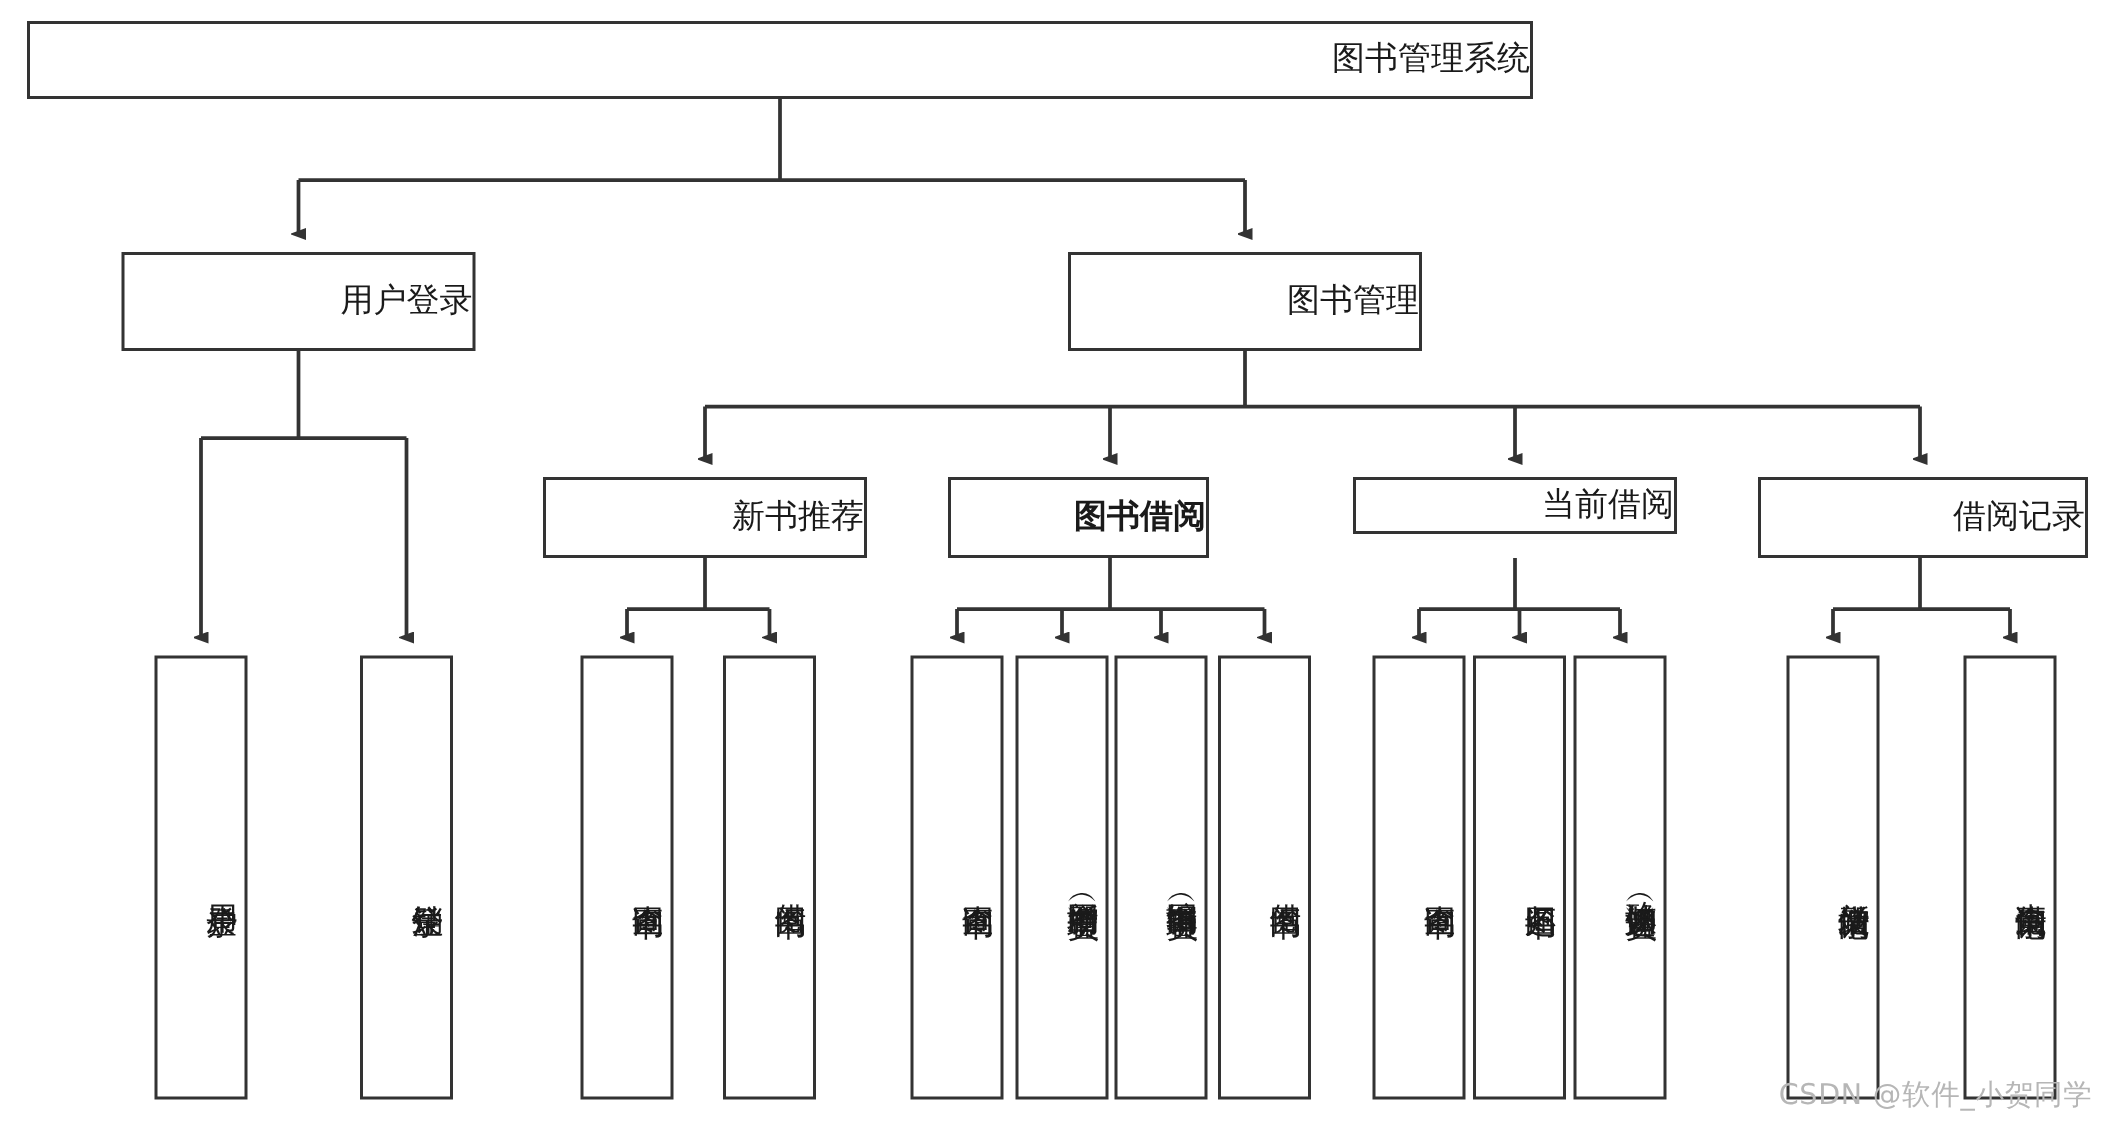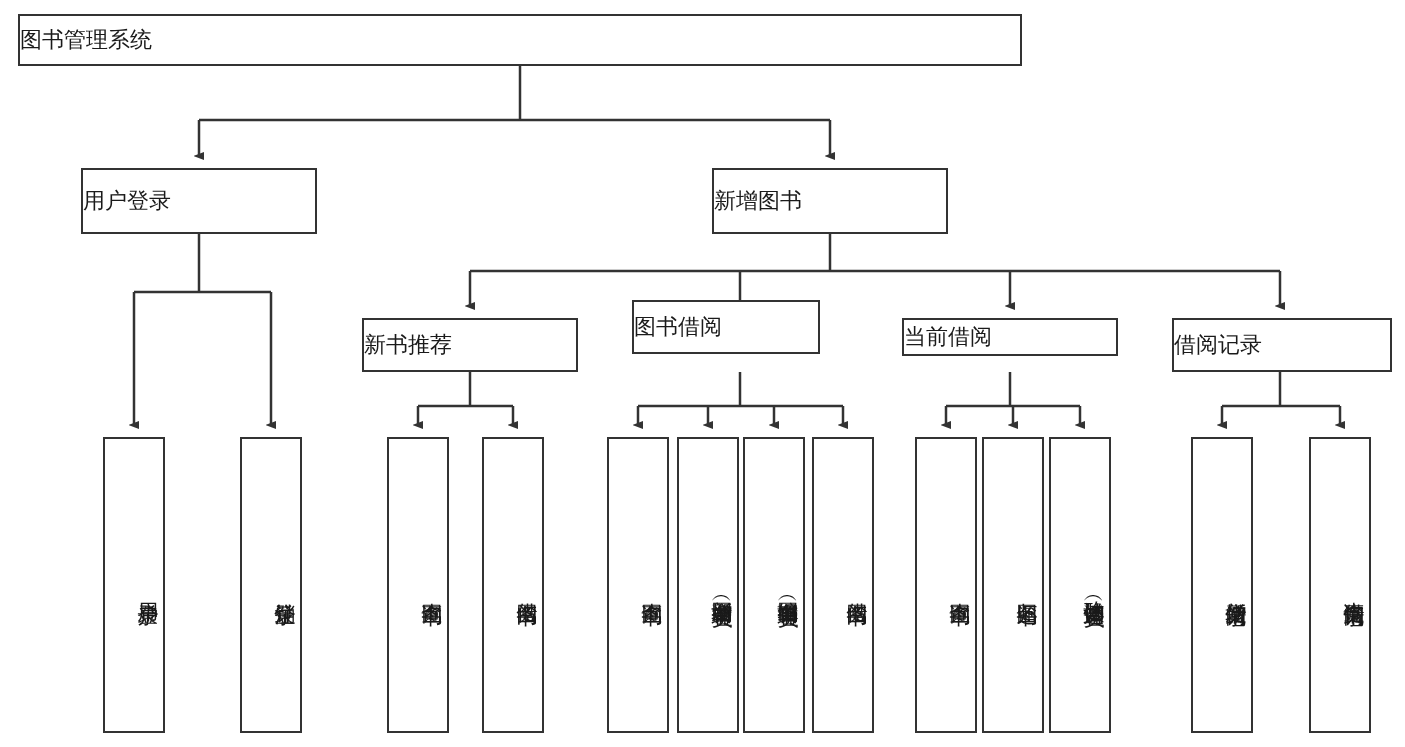--- a/index.html
+++ b/index.html
@@ -25,21 +25,21 @@
     width: 1405px;
     height: 747px;
   }
   .node {
     position: absolute;
     box-sizing: border-box;
     background: #ffffff;
     border: 2px solid #333333;
     display: flex;
     align-items: center;
-    justify-content: flex-start;
+    justify-content: flex-end;
     color: #1a1a1a;
   }
   .node-h {
     font-size: 22px;
     line-height: 1.1;
     white-space: nowrap;
   }
   .node-v {
     writing-mode: vertical-rl;
     text-orientation: upright;
@@ -123,27 +123,27 @@
   </svg>
 
   <div class="node node-h" style="left:18px; top:14px; width:1004px; height:52px;">
     <span>图书管理系统</span>
   </div>
 
   <div class="node node-h" style="left:81px; top:168px; width:236px; height:66px;">
     <span>用户登录</span>
   </div>
   <div class="node node-h" style="left:712px; top:168px; width:236px; height:66px;">
-    <span>新增图书</span>
+    <span>图书管理</span>
   </div>
 
   <div class="node node-h" style="left:362px; top:318px; width:216px; height:54px;">
     <span>新书推荐</span>
   </div>
-  <div class="node node-h" style="left:632px; top:300px; width:188px; height:54px;">
+  <div class="node node-h" style="left:632px; top:318px; width:174px; height:54px;font-weight:bold;">
     <span>图书借阅</span>
   </div>
   <div class="node node-h" style="left:902px; top:318px; width:216px; height:38px;">
     <span>当前借阅</span>
   </div>
   <div class="node node-h" style="left:1172px; top:318px; width:220px; height:54px;">
     <span>借阅记录</span>
   </div>
 
   <div class="node node-v" style="left:103px; top:437px; width:62px; height:296px;">
@@ -183,14 +183,15 @@
     <span class="vtext">确认归还（管理员）</span>
   </div>
 
   <div class="node node-v" style="left:1191px; top:437px; width:62px; height:296px;">
     <span class="vtext">新增借阅记录</span>
   </div>
   <div class="node node-v" style="left:1309px; top:437px; width:62px; height:296px;">
     <span class="vtext">查询借阅记录</span>
   </div>
 
+  <div id="watermark">CSDN @软件_小贺同学</div>
 
 </div>
 
 </body></html>

